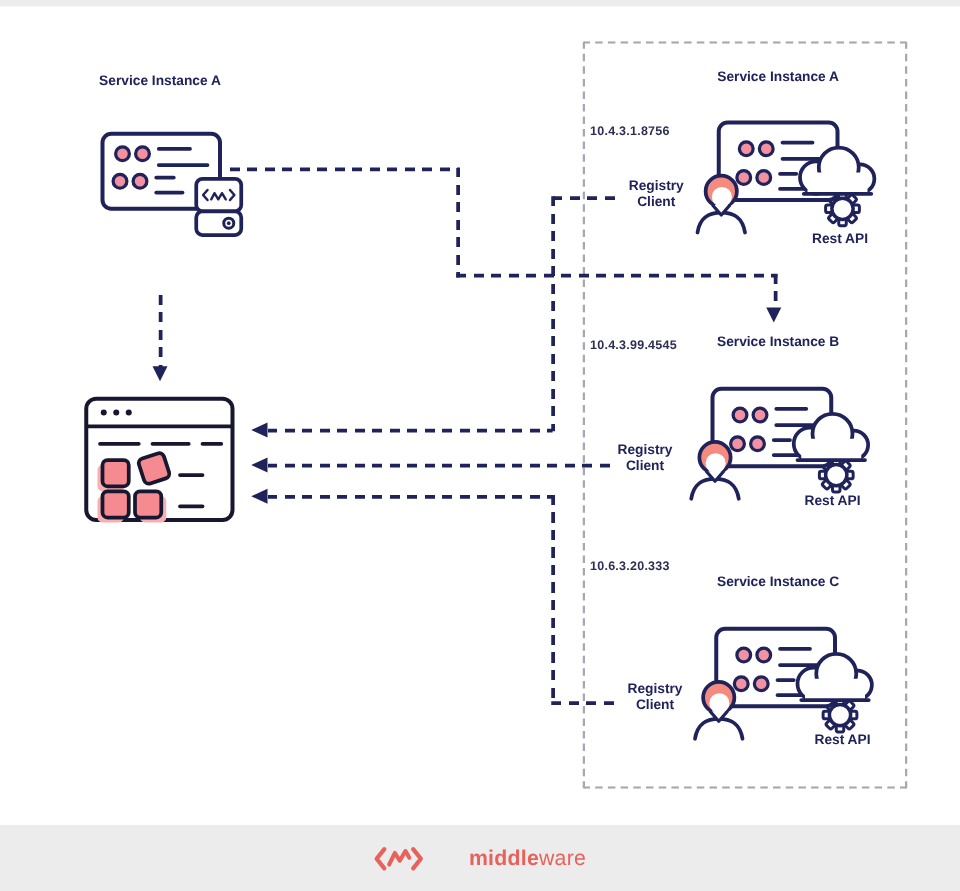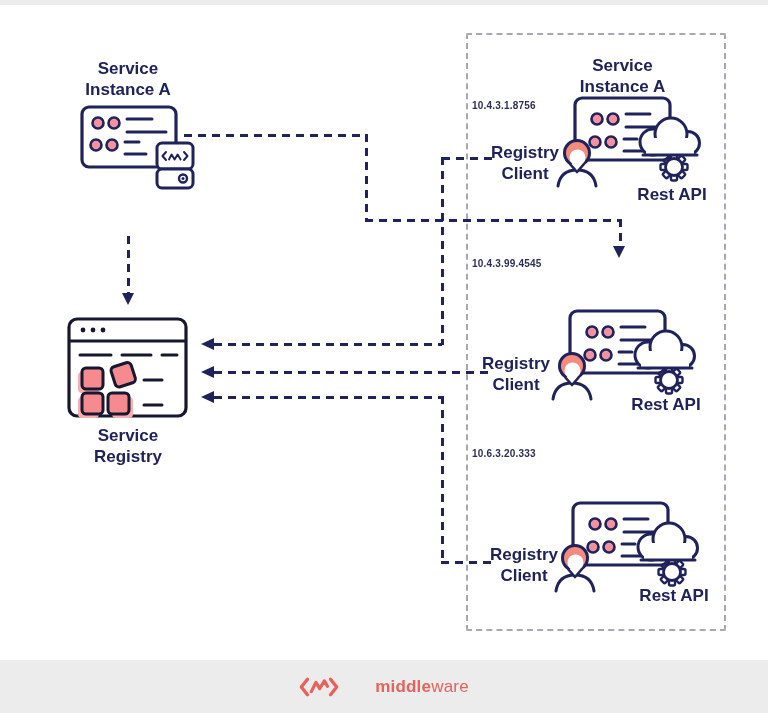--- a/index.html
+++ b/index.html
@@ -6,21 +6,21 @@
   .stage{
     position:relative;width:768px;height:713px;overflow:hidden;
     background:#ffffff;font-family:"Liberation Sans",sans-serif;
   }
   .strip-top{position:absolute;left:0;top:0;width:768px;height:5px;background:#ececec;}
   .footer{position:absolute;left:0;top:660px;width:768px;height:53px;background:#ececec;
           display:flex;align-items:center;justify-content:center;gap:8px;}
   .brand-text{font-size:17px;color:#e6625a;letter-spacing:.2px;margin-left:28px;}
   .brand-bold{font-weight:700;}
   .brand-light{font-weight:400;}
-  .lbl{position:absolute;color:#20225a;font-weight:700;font-size:17px;
+  .lbl{position:absolute;color:#20225a;font-weight:700;font-size:11px;
        line-height:1.22;text-align:center;}
   .ip{position:absolute;color:#2e2e54;font-weight:700;font-size:10px;letter-spacing:.2px;}
   .dash-h{position:absolute;height:3px;
     background:repeating-linear-gradient(to right,#20225a 0 8px,transparent 8px 14px);}
   .dash-v{position:absolute;width:3px;
     background:repeating-linear-gradient(to bottom,#20225a 0 8px,transparent 8px 14px);}
   .arrow-left{position:absolute;width:0;height:0;
     border-top:6.5px solid transparent;border-bottom:6.5px solid transparent;
     border-right:13px solid #20225a;}
   .arrow-down{position:absolute;width:0;height:0;
@@ -128,21 +128,20 @@
       <g transform="translate(44,52) rotate(-18)">
         <rect x="0" y="0" width="21" height="21" rx="4" fill="#f58b91" stroke="#17172f" stroke-width="3"></rect>
       </g>
       <rect x="16" y="77" width="21" height="21" rx="4" fill="#f58b91" stroke="#17172f" stroke-width="3"></rect>
       <rect x="42" y="77" width="21" height="21" rx="4" fill="#f58b91" stroke="#17172f" stroke-width="3"></rect>
     </g>
     <line x1="78" y1="64" x2="96" y2="64" stroke="#17172f" stroke-width="3" stroke-linecap="round"></line>
     <line x1="78" y1="89" x2="96" y2="89" stroke="#17172f" stroke-width="3" stroke-linecap="round"></line>
   </svg>
 
-  <div class="lbl" style="left:83px;top:426px;width:90px;">Service Registry</div>
 
   <div class="dashed-box"></div>
 
   <div class="dash-h" style="left:184px;top:134px;width:184px;"></div>
   <div class="dash-v" style="left:365px;top:134px;height:88px;"></div>
   <div class="dash-h" style="left:365px;top:219px;width:257px;"></div>
   <div class="dash-v" style="left:619px;top:219px;height:29px;"></div>
   <div class="arrow-down" style="left:613px;top:246px;"></div>
 
   <div class="dash-h" style="left:442px;top:157px;width:50px;"></div>
@@ -159,28 +158,30 @@
   <div class="dash-h" style="left:441px;top:561px;width:51px;"></div>
 
   <div class="ip" style="left:472px;top:100px;">10.4.3.1.8756</div>
   <div class="lbl" style="left:565px;top:56px;width:115px;">Service Instance A</div>
   <svg style="left:550px;top:93px;" width="158" height="95" viewBox="0 0 158 95">
     <use href="#g-cluster"></use>
   </svg>
   <div class="lbl" style="left:489px;top:143px;width:72px;">Registry Client</div>
   <div class="lbl" style="left:624px;top:185px;width:96px;">Rest API</div>
 
-  <div class="ip" style="left:472px;top:258px;">10.4.3.99.4545</div>
+  <div class="ip" style="left:472px;top:271px;">10.4.3.99.4545</div>
+  <div class="lbl" style="left:565px;top:268px;width:115px;">Service Instance B</div>
   <svg style="left:545px;top:306px;" width="158" height="95" viewBox="0 0 158 95">
     <use href="#g-cluster"></use>
   </svg>
   <div class="lbl" style="left:480px;top:354px;width:72px;">Registry Client</div>
   <div class="lbl" style="left:618px;top:395px;width:96px;">Rest API</div>
 
   <div class="ip" style="left:472px;top:448px;">10.6.3.20.333</div>
+  <div class="lbl" style="left:565px;top:460px;width:115px;">Service Instance C</div>
   <svg style="left:548px;top:498px;" width="158" height="95" viewBox="0 0 158 95">
     <use href="#g-cluster"></use>
   </svg>
   <div class="lbl" style="left:488px;top:545px;width:72px;">Registry Client</div>
   <div class="lbl" style="left:626px;top:586px;width:96px;">Rest API</div>
 
   <div class="footer">
     <svg style="position:static;" width="40" height="22" viewBox="0 0 52 26">
       <path d="M11,3 L3,13 L11,23" fill="none" stroke="#e6625a" stroke-width="4.4" stroke-linecap="round" stroke-linejoin="round"></path>
       <path d="M16,19 L22,7 L27,15 L33,5 L37,12" fill="none" stroke="#e6625a" stroke-width="4.2" stroke-linecap="round" stroke-linejoin="round"></path>

